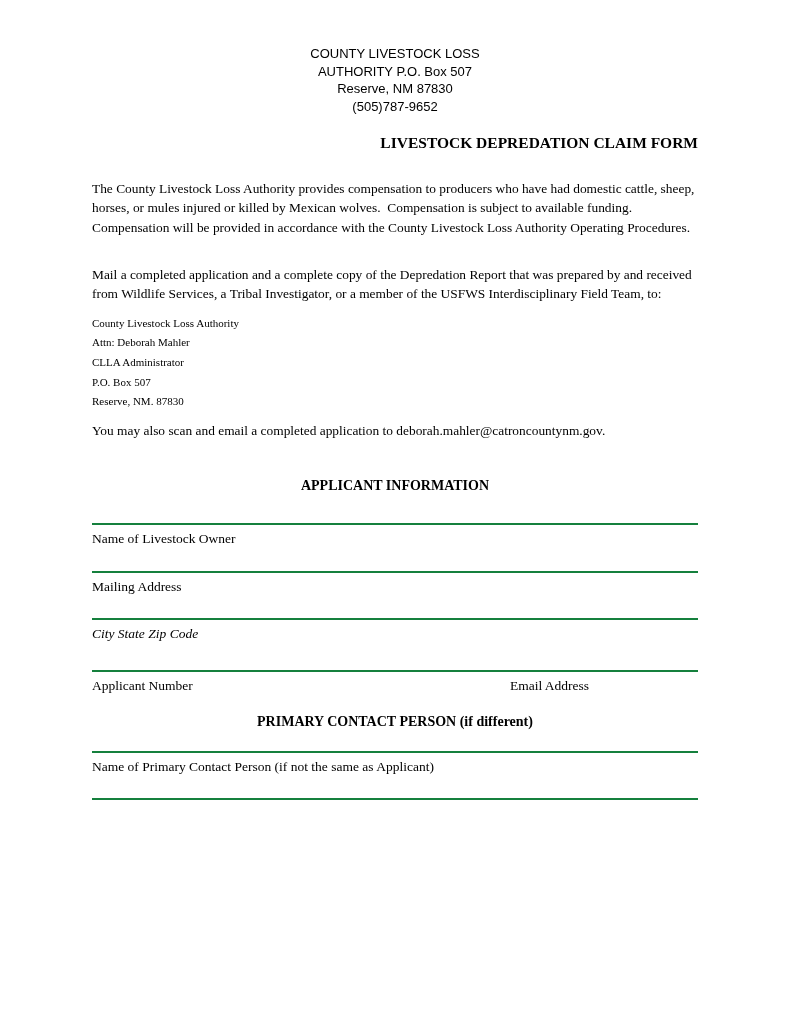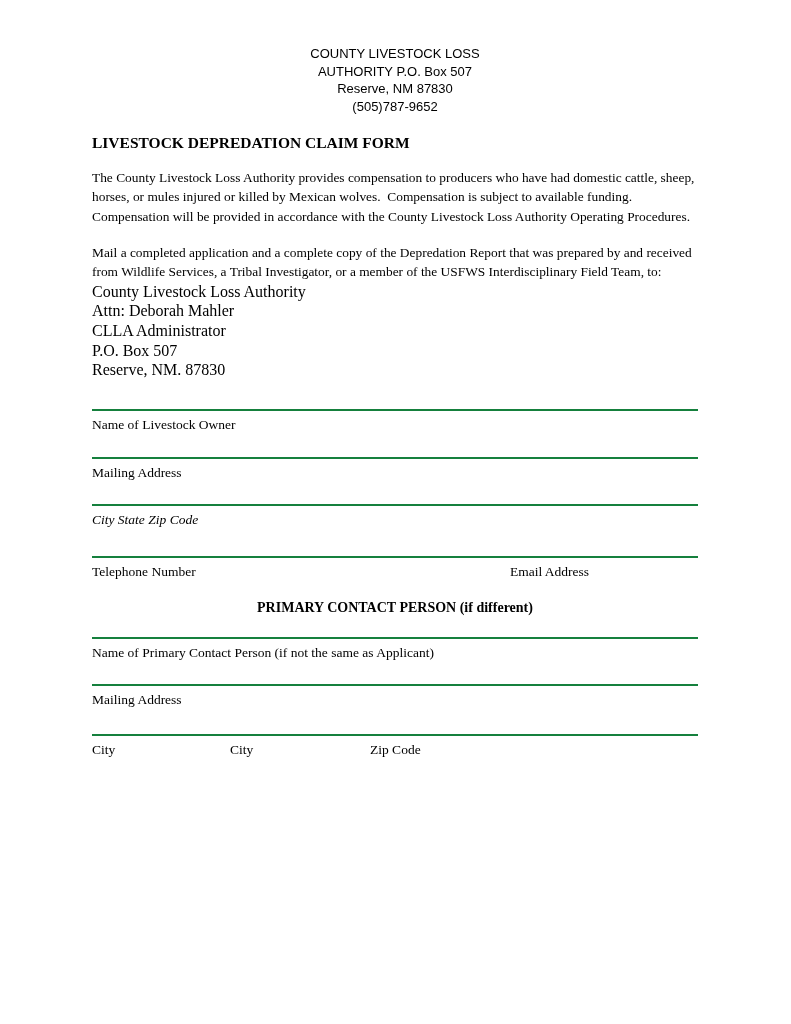--- a/index.html
+++ b/index.html
@@ -21,35 +21,36 @@
   .letterhead {
     padding-top: 45px;
     text-align: center;
     font-family: "Liberation Sans", sans-serif;
     font-size: 13px;
     line-height: 17.7px;
   }
   
   .form-title {
     margin-top: 18px;
-    text-align: left;
+    text-align: right;
     font-family: "Liberation Serif", serif;
     font-weight: bold;
     font-size: 15.5px;
     line-height: 18px;
   }
   
   .para {
-    margin-top: 16px;
+    margin-top: 27px;
     font-size: 13.4px;
     line-height: 19.6px;
     white-space: pre-wrap;
   }
   .address-block {
-    font-size: 16px;
+    margin-top: 10px;
+    font-size: 11px;
     line-height: 19.6px;
   }
   .email-note {
     margin-top: 9px;
     font-size: 13.4px;
     line-height: 19.6px;
     white-space: pre-wrap;
   }
   
   .section-heading {
@@ -100,37 +101,39 @@
     <div class="para">Mail a completed application and a complete copy of the Depredation Report that was prepared by and received from Wildlife Services, a Tribal Investigator, or a member of the USFWS Interdisciplinary Field Team, to:</div>
 
     <div class="address-block">
       <div>County Livestock Loss Authority</div>
       <div>Attn: Deborah Mahler</div>
       <div>CLLA Administrator</div>
       <div>P.O. Box 507</div>
       <div>Reserve, NM. 87830</div>
     </div>
 
+    <div class="email-note">You may also scan and email a completed application to deborah.mahler@catroncountynm.gov.</div>
 
+    <div class="section-heading applicant">APPLICANT INFORMATION</div>
 
     <div class="field f-name">
       <div class="field-label">Name of Livestock Owner</div>
     </div>
 
     <div class="field f-mail1">
       <div class="field-label">Mailing Address</div>
     </div>
 
     <div class="field f-citystate">
       <div class="field-label">City State Zip Code</div>
     </div>
 
     <div class="field f-phone-email">
       <div class="field-label two-col">
-        <span class="col-left">Telephone Number</span>
+        <span class="col-left">Applicant Number</span>
         <span>Email Address</span>
       </div>
     </div>
 
     <div class="section-heading primary">PRIMARY CONTACT PERSON (if different)</div>
 
     <div class="field f-pc-name">
       <div class="field-label">Name of Primary Contact Person (if not the same as Applicant)</div>
     </div>
 

